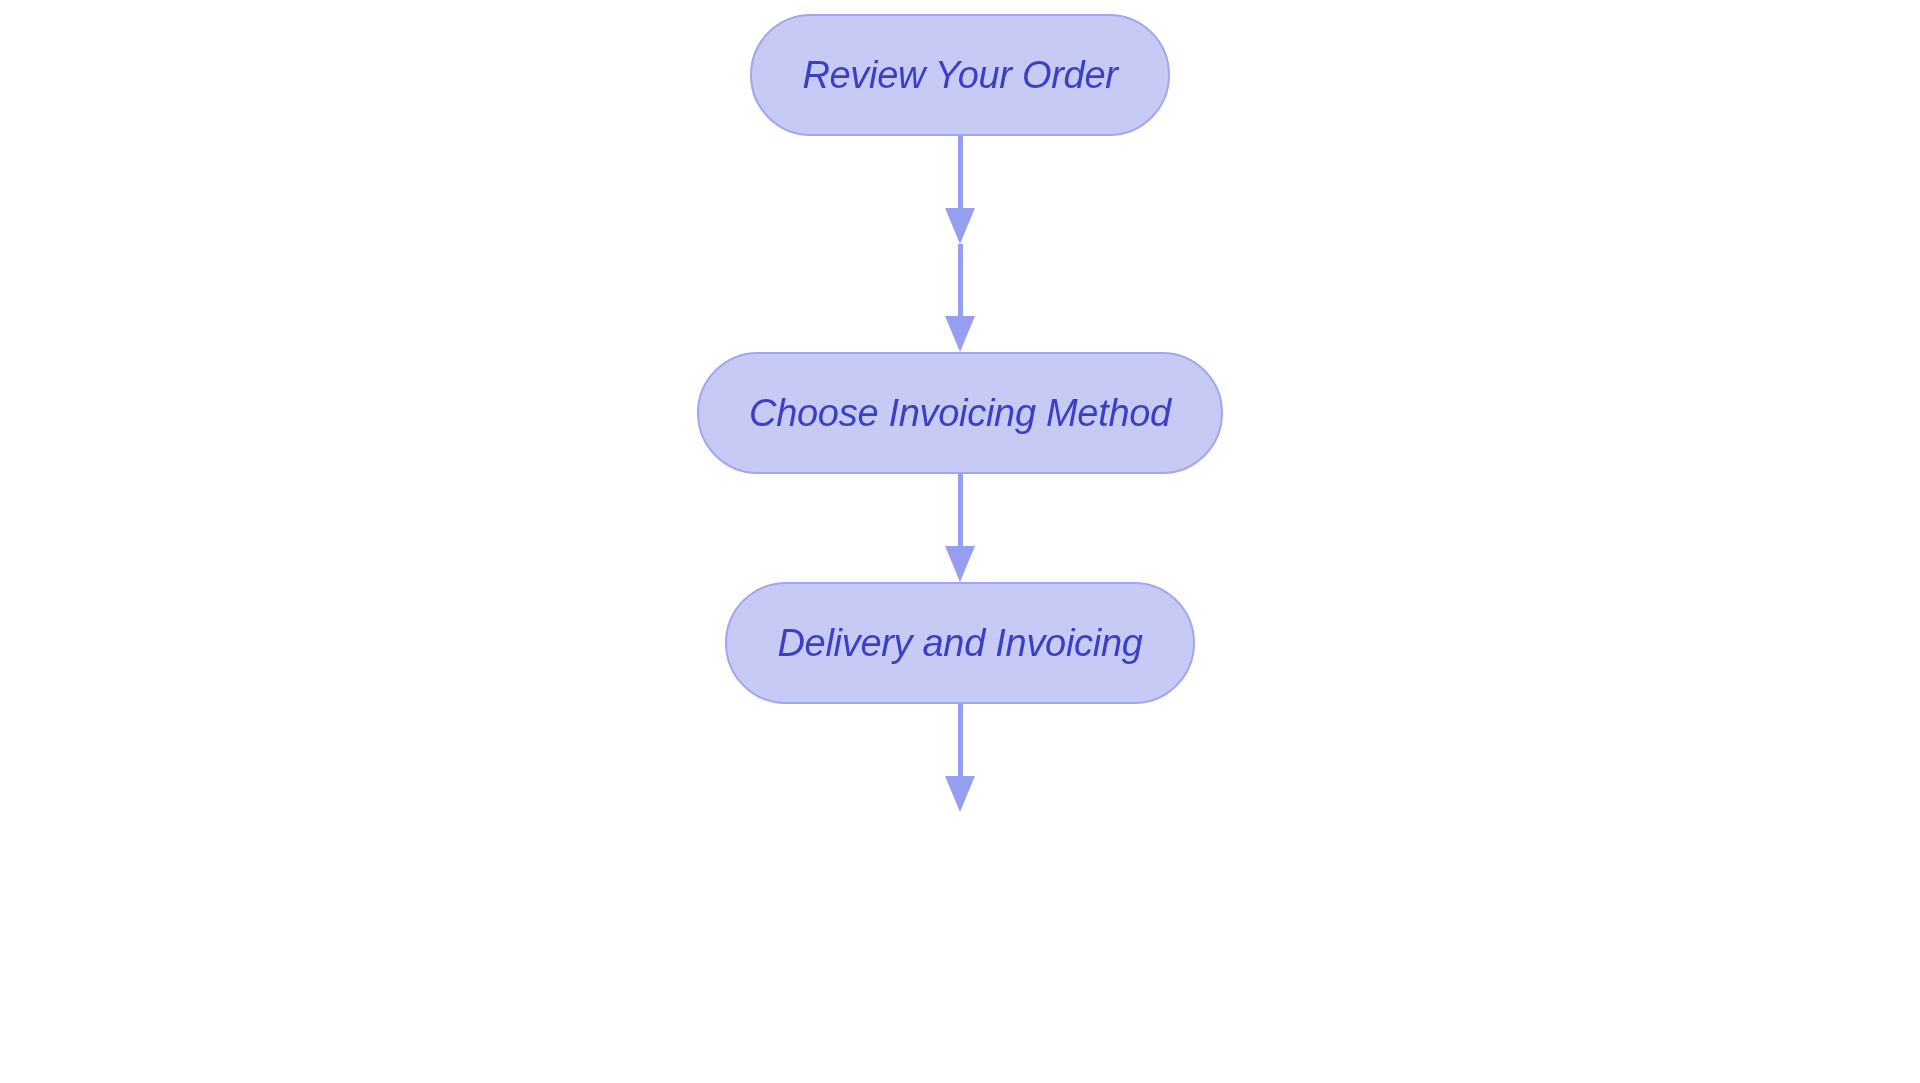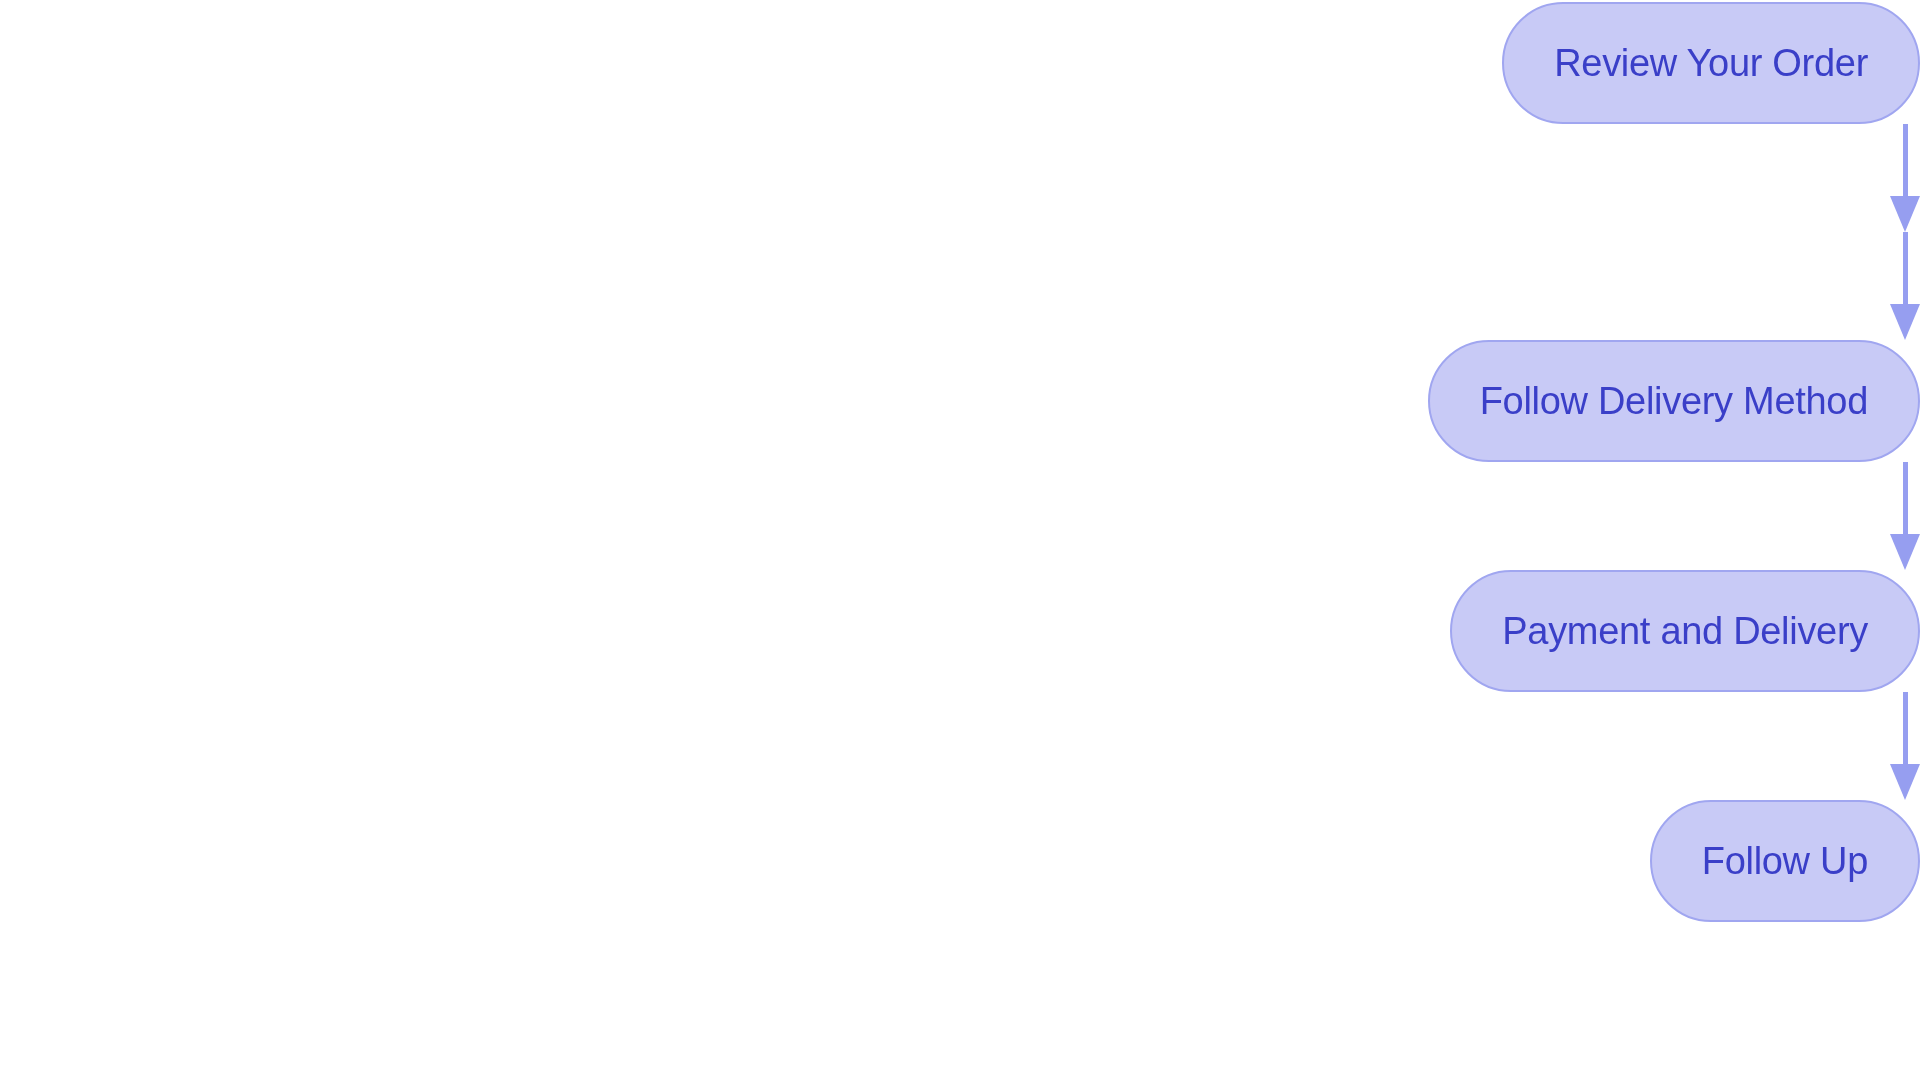--- a/index.html
+++ b/index.html
@@ -15,22 +15,23 @@
     height: 1083px;
     background: var(--background);
     font-family: "Liberation Sans", sans-serif;
     overflow: hidden;
   }
   .canvas {
     position: absolute;
     inset: 0;
     display: flex;
     flex-direction: column;
-    align-items: flex-end;
-    padding-top: 2px;
+    align-items: center;
+    padding-top: 14px;
+    font-style: italic;
   }
   .node {
     height: 122px;
     min-width: 220px;
     padding: 0 50px;
     border: 2px solid var(--node-border);
     border-radius: 61px;
     background: var(--node-fill);
     color: var(--node-text);
     display: flex;
@@ -74,34 +75,31 @@
     <div class="head"></div>
   </div>
 
 
   <div class="connector">
     <div class="stem"></div>
     <div class="head"></div>
   </div>
 
   <div class="node">
-    <span>Follow Delivery Method</span>
+    <span>Choose Invoicing Method</span>
   </div>
 
   <div class="connector">
     <div class="stem"></div>
     <div class="head"></div>
   </div>
 
   <div class="node">
-    <span>Payment and Delivery</span>
+    <span>Delivery and Invoicing</span>
   </div>
 
   <div class="connector">
     <div class="stem"></div>
     <div class="head"></div>
   </div>
 
-  <div class="node">
-    <span>Follow Up</span>
-  </div>
 
 </div>
 
 </body></html>

